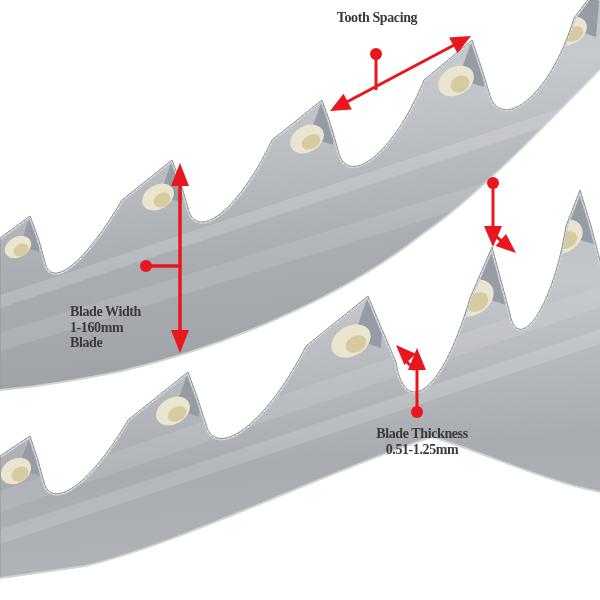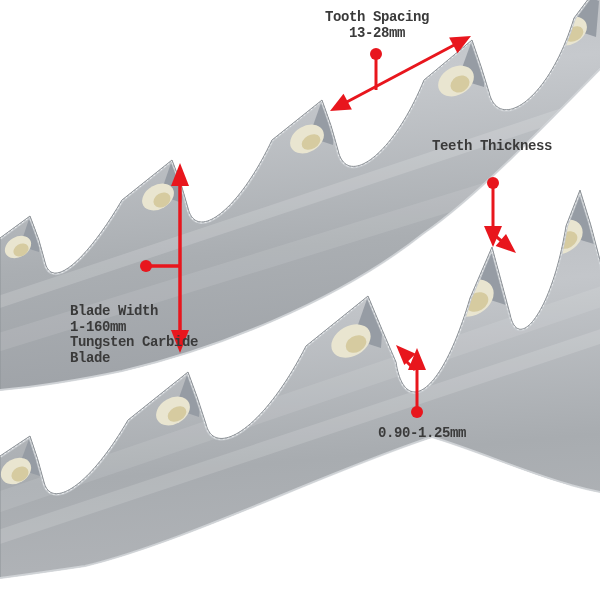--- a/index.html
+++ b/index.html
@@ -1,18 +1,18 @@
 <!DOCTYPE html>
 <html><head>
 <meta charset="utf-8">
 <style>
   html,body{margin:0;padding:0;background:#ffffff;}
   .stage{
     position:relative;width:600px;height:600px;background:#ffffff;
-    overflow:hidden;font-family:Liberation Mono, monospace;
+    overflow:hidden;font-family:Liberation Serif, serif;
   }
   .stage svg{position:absolute;left:0;top:0;}
   .label{
     position:absolute;font-weight:bold;color:#3a3a3a;
     font-size:14px;line-height:15.5px;letter-spacing:-0.4px;
     white-space:nowrap;
   }
   .label.center{text-align:center;}
   .label.left{text-align:left;}
 </style>
@@ -148,31 +148,29 @@
     <circle cx="417" cy="412" r="6" fill="#e8161d"></circle>
     <line x1="417" y1="409" x2="417" y2="369" stroke="#e8161d" stroke-width="3"></line>
     <polygon points="417,348 408,370 426,370" fill="#e8161d"></polygon>
     <line x1="415" y1="370" x2="406" y2="361" stroke="#e8161d" stroke-width="3"></line>
     <polygon points="396,345 415.7,353.7 404.3,364.9" fill="#e8161d"></polygon>
   </g>
 </svg>
 
 <div class="label center" style="left:302px;top:10px;width:150px;">
   <div>Tooth Spacing</div>
-  <div>13-28mm</div>
 </div>
 
 <div class="label center" style="left:417px;top:139px;width:150px;">
-  <div>Teeth Thickness</div>
 </div>
 
 <div class="label left" style="left:70px;top:256px;width:150px;margin-top:48px;">
   <div>Blade Width</div>
   <div>1-160mm</div>
-  <div>Tungsten Carbide</div>
   <div>Blade</div>
 </div>
 
 <div class="label center" style="left:342px;top:426px;width:160px;">
-  <div>0.90-1.25mm</div>
+  <div>Blade Thickness</div>
+  <div>0.51-1.25mm</div>
 </div>
 
 </div>
 
 </body></html>

